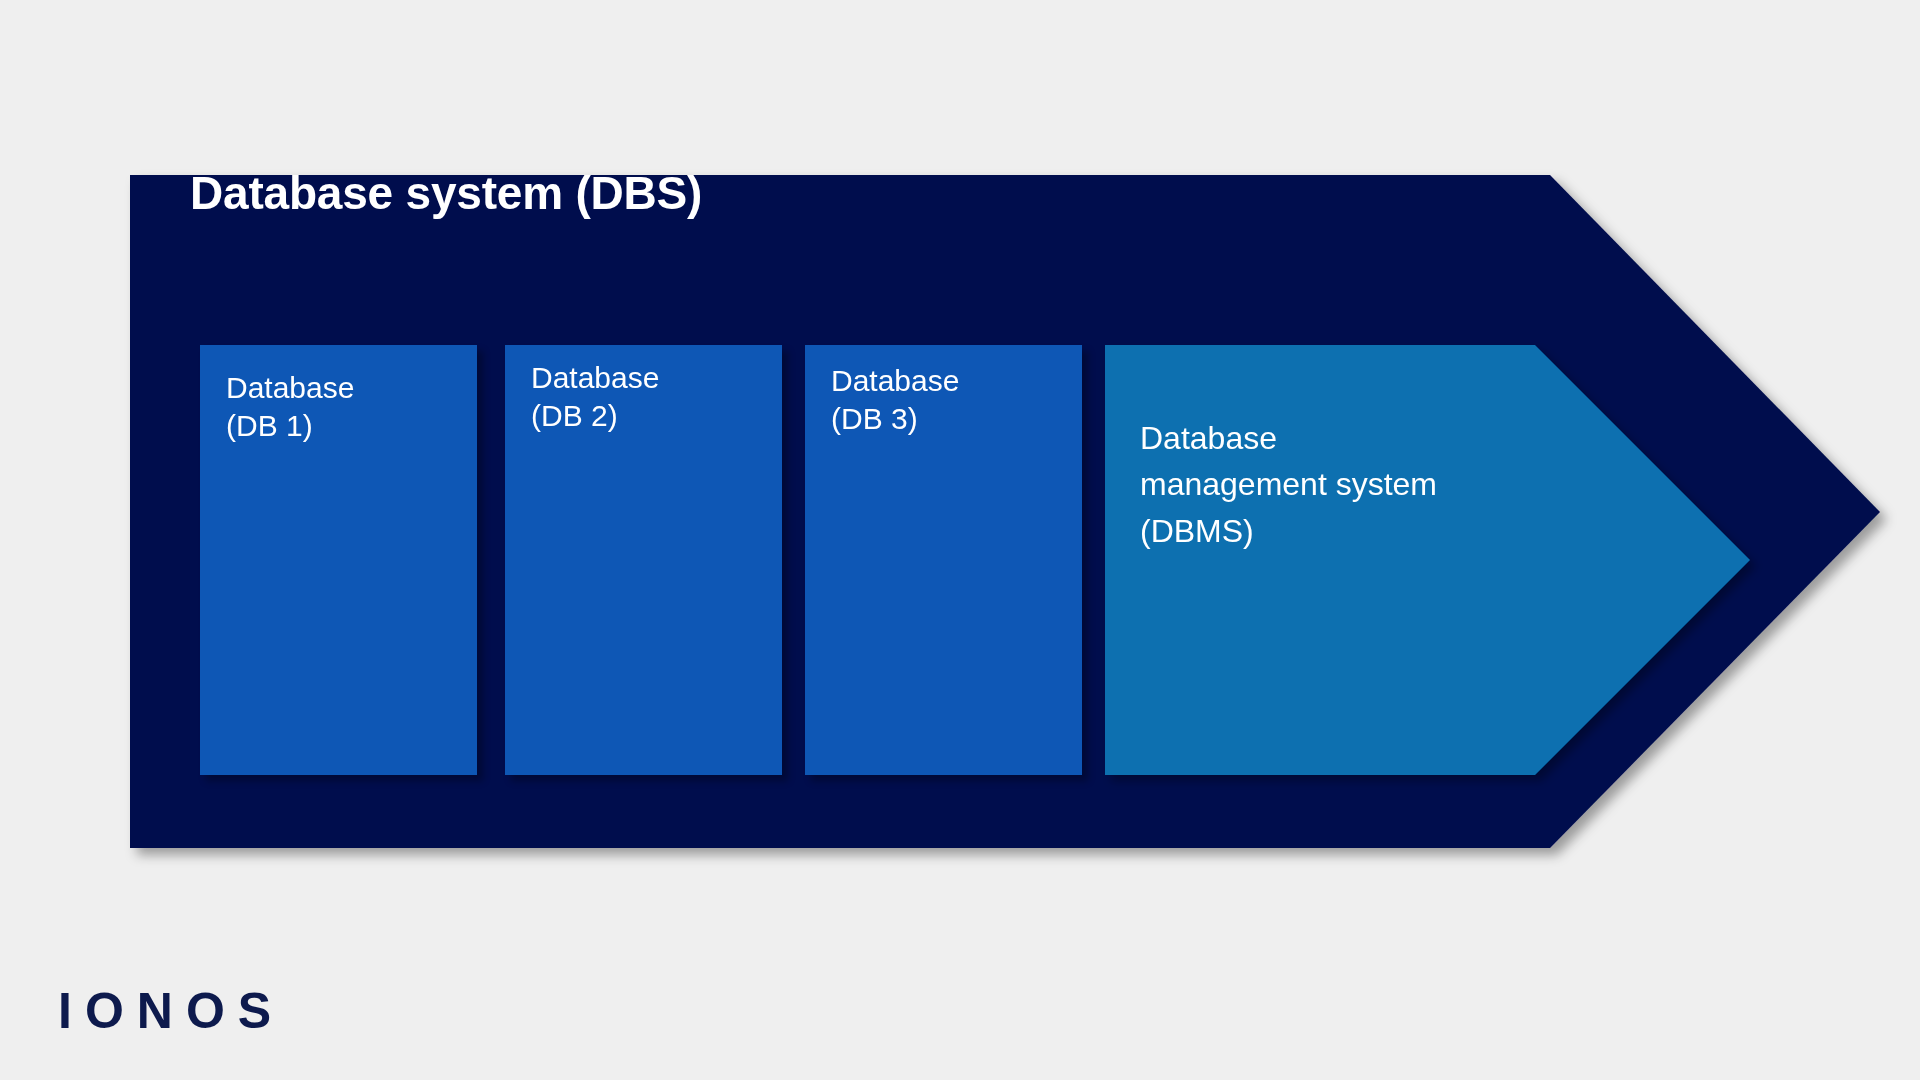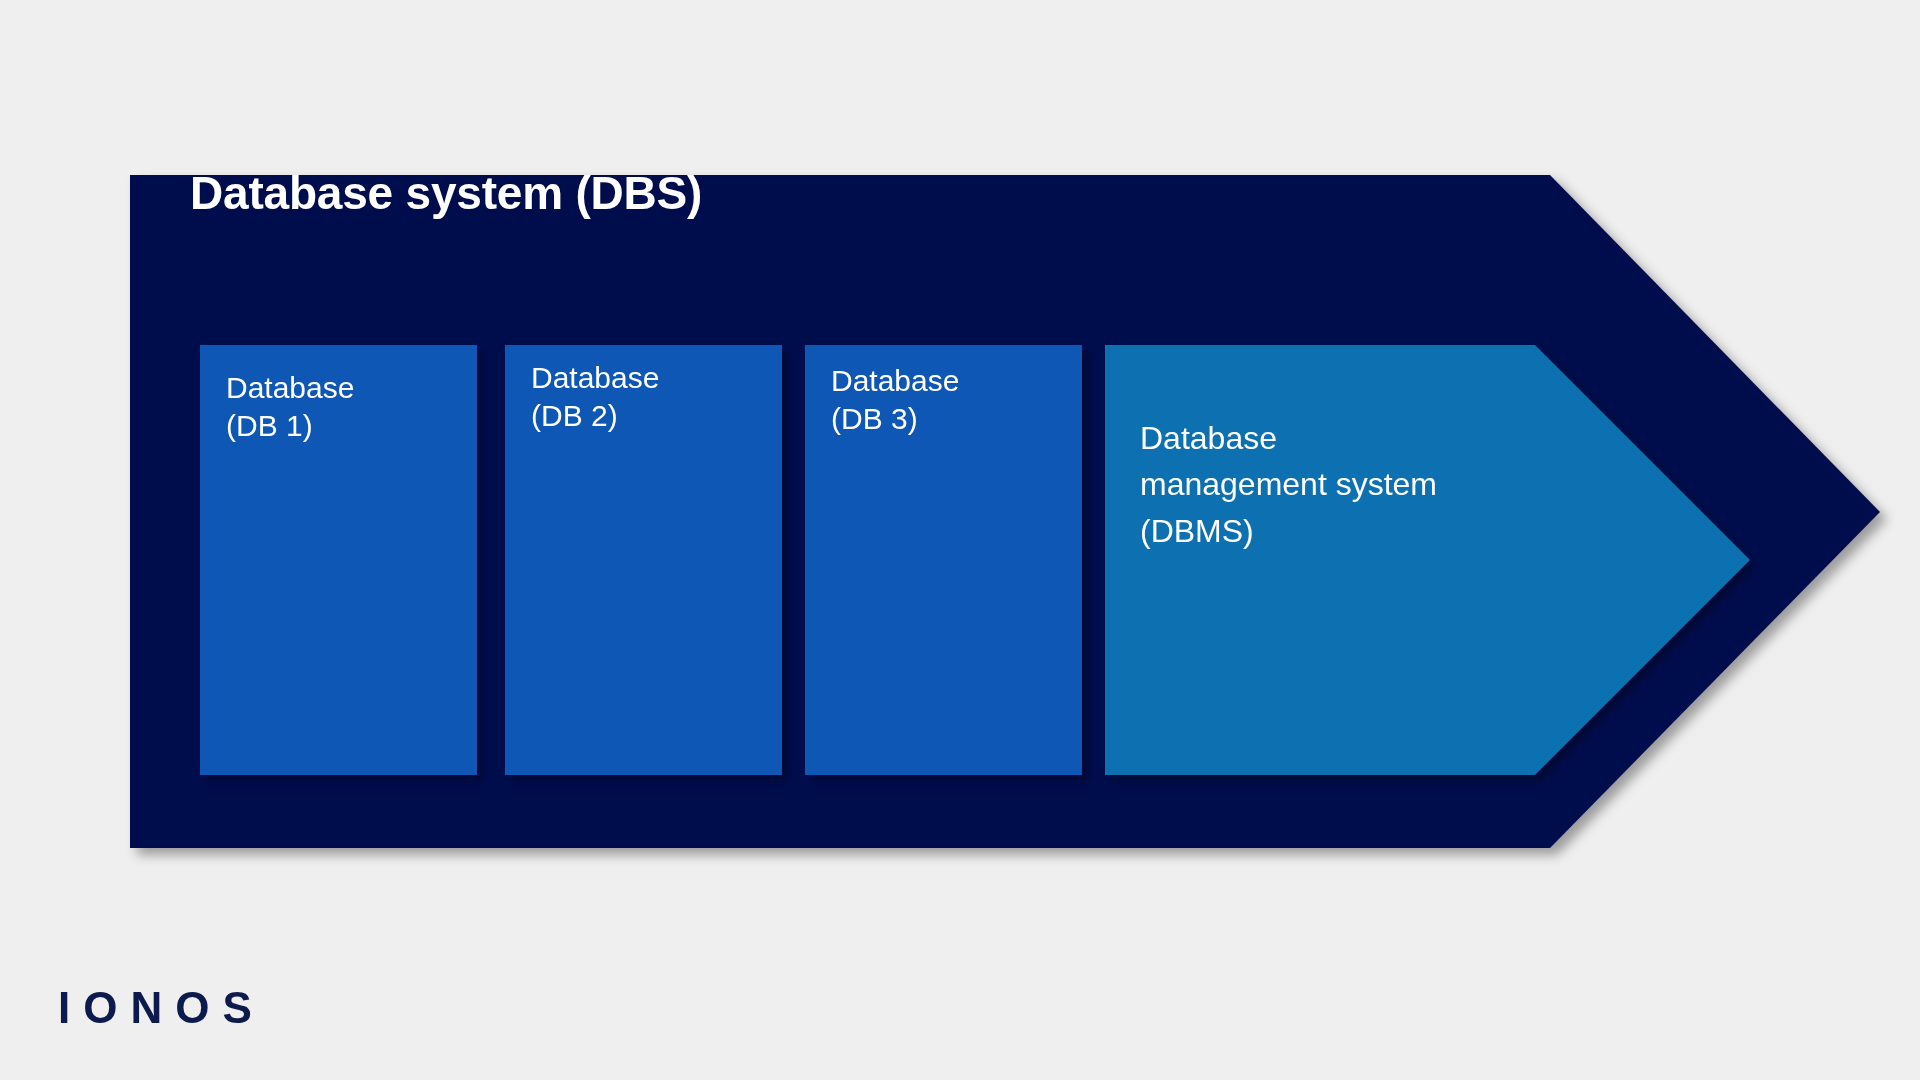--- a/index.html
+++ b/index.html
@@ -101,21 +101,21 @@
     line-height: 1.45;
     white-space: pre-line;
   }
 
   
   .brand-logo {
     position: absolute;
     left: 58px;
     top: 986px;
     color: #0d1a4d;
-    font-size: 44px;
+    font-size: 50px;
     font-weight: bold;
     letter-spacing: 13px;
     line-height: 1;
   }
 </style>
 </head>
 <body style="background: rgb(239, 239, 239);">
 
 <div id="stage">
 

